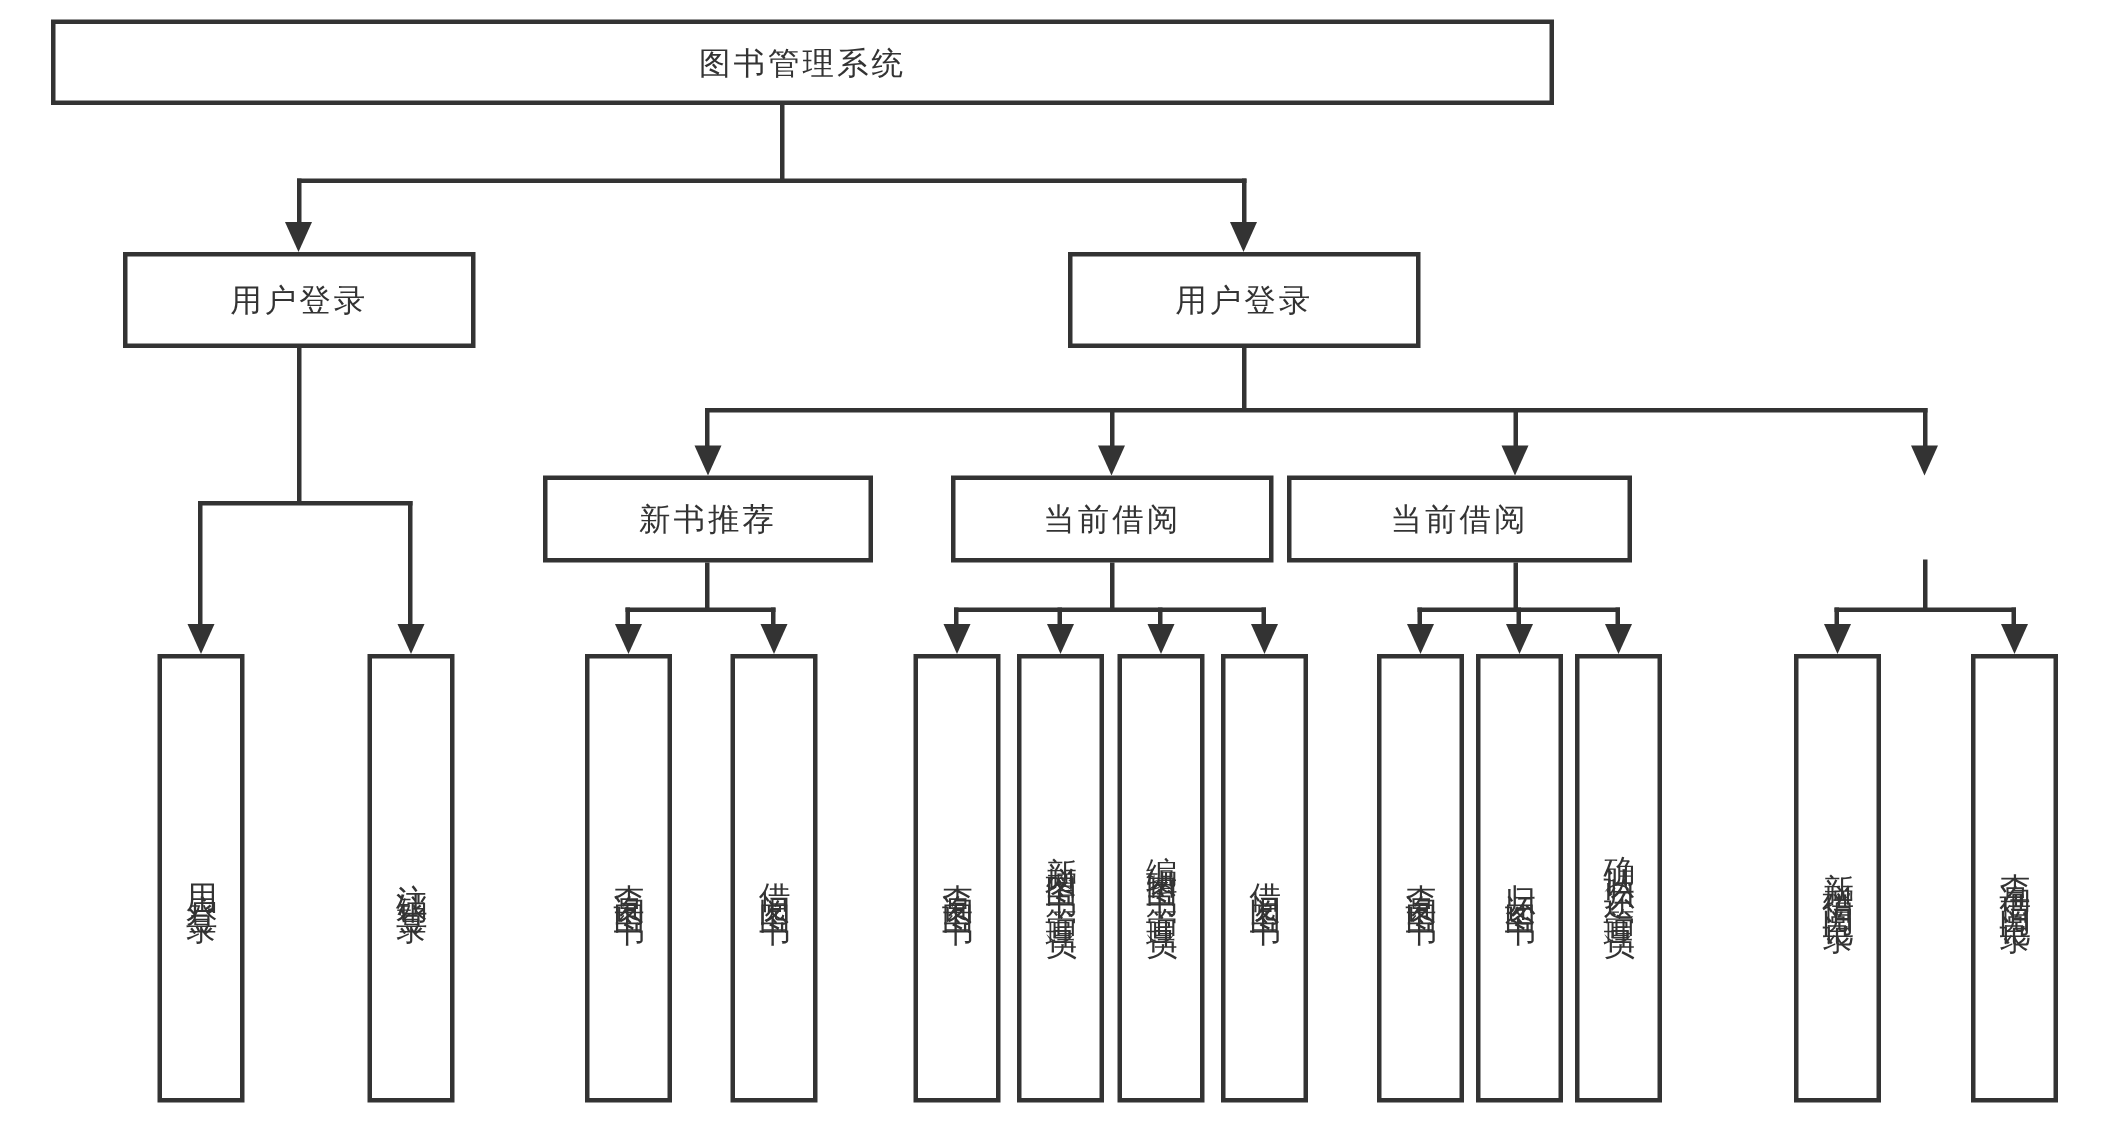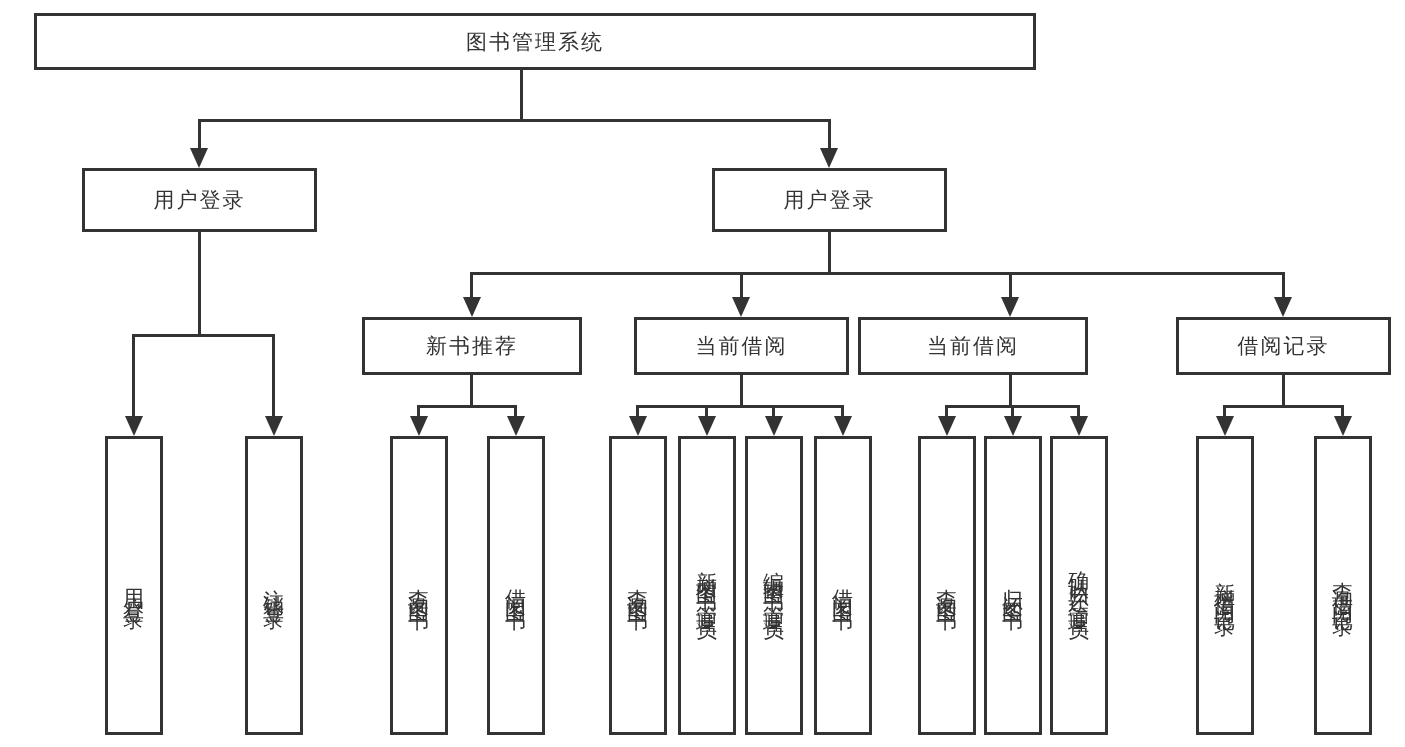--- a/index.html
+++ b/index.html
@@ -37,23 +37,20 @@
   </div>
 
   <div class="box" style="left:634px;top:317px;width:215px;height:58px;">
     <span>当前借阅</span>
   </div>
 
   <div class="box" style="left:858px;top:317px;width:230px;height:58px;">
     <span>当前借阅</span>
   </div>
 
-  <div class="box" style="left:1176px;top:317px;width:215px;height:58px;">
-    <span>借阅记录</span>
-  </div>
 
   <div class="box" style="left:105px;top:436px;width:58px;height:299px;">
     <span class="vtext">用户登录</span>
   </div>
   <div class="box" style="left:245px;top:436px;width:58px;height:299px;">
     <span class="vtext">注销登录</span>
   </div>
 
   <div class="box" style="left:390px;top:436px;width:58px;height:299px;">
     <span class="vtext">查询图书</span>

